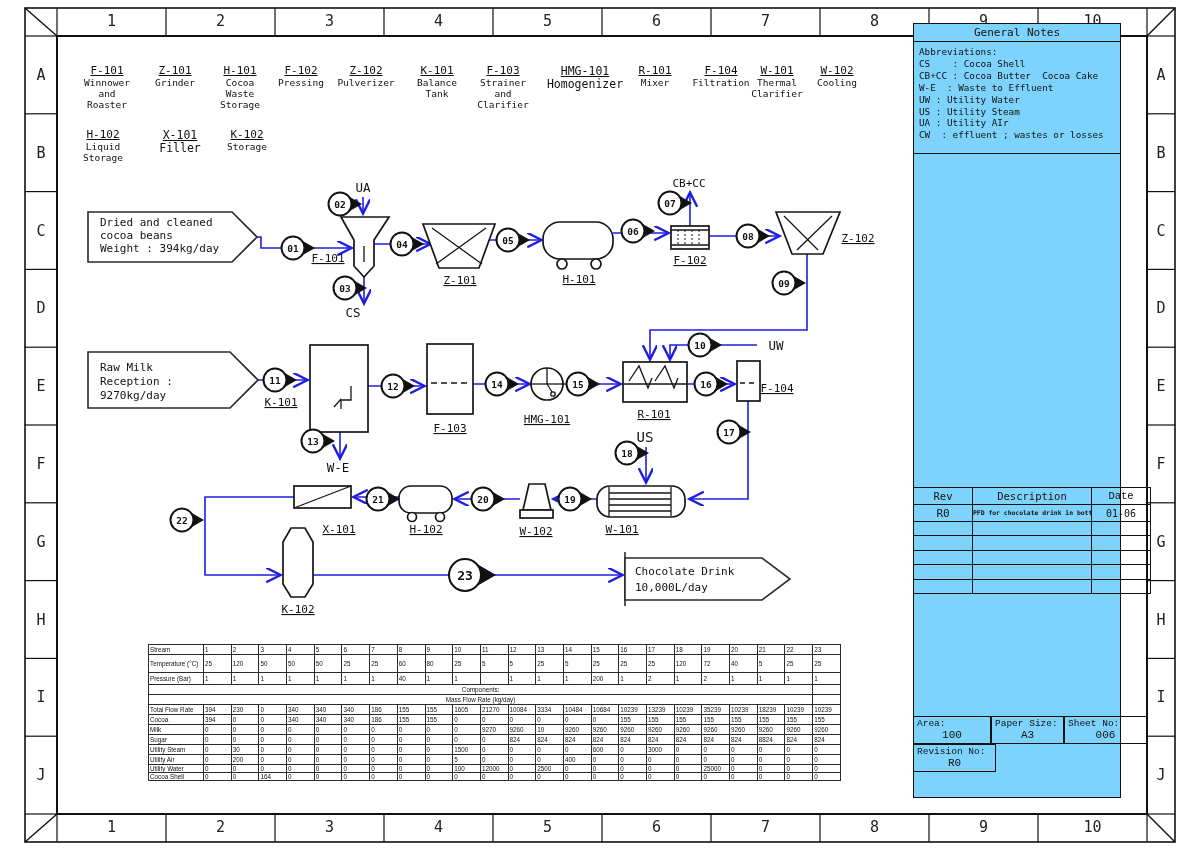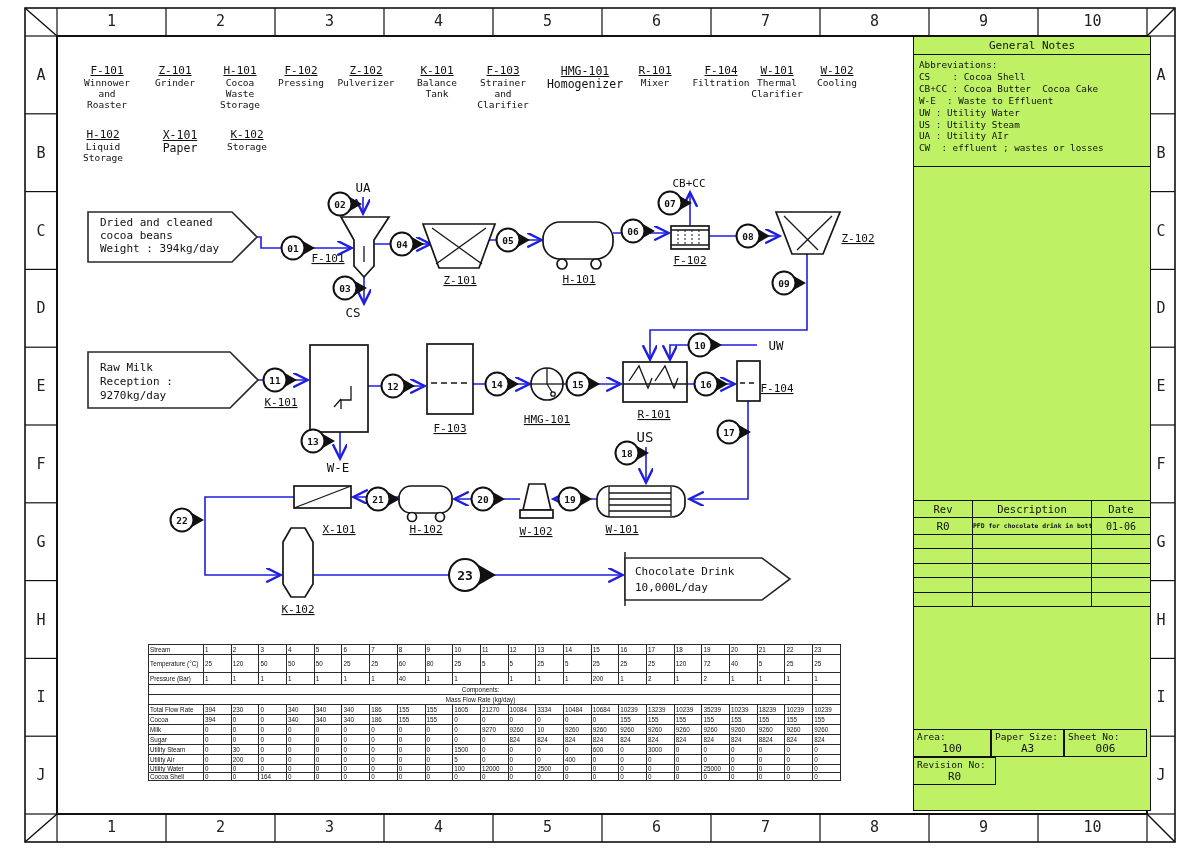--- a/index.html
+++ b/index.html
@@ -16,22 +16,22 @@
   .bant{font-size:11px;}
   .gridlab{font-size:15px;fill:#222;}
   .bubnum{font-size:9.5px;font-weight:bold;}
   
   .leg{position:absolute;text-align:center;transform:translateX(-50%);}
   .leg .ltag{font-size:11px;text-decoration:underline;white-space:nowrap;}
   .leg .lline{font-size:9.5px;line-height:11px;white-space:nowrap;}
   .leg.big .ltag{font-size:11.5px;}
   .leg.big .lline{font-size:11.5px;line-height:13px;}
   
-  #panel{position:absolute;left:913px;top:36px;width:238px;height:775px;
-         border:1.6px solid #111;box-sizing:border-box;background:#bef264;}
+  #panel{position:absolute;left:913px;top:23px;width:208px;height:775px;
+         border:1.6px solid #111;box-sizing:border-box;background:#7dd3fc;}
   #gn-title{position:absolute;left:0;top:0;width:100%;height:18px;border-bottom:1.6px solid #111;
             box-sizing:border-box;text-align:center;font-size:11px;line-height:17px;}
   #gn-body{position:absolute;left:0;top:18px;width:100%;height:112px;border-bottom:1.2px solid #111;
            box-sizing:border-box;padding:4px 5px;}
   .gn-line{font-size:9.3px;line-height:11.9px;white-space:pre;}
   #rev-wrap{position:absolute;left:-1px;top:463px;width:234px;}
   #rev-table{border-collapse:collapse;width:234px;table-layout:fixed;}
   #rev-table td,#rev-table th{border:1.2px solid #111;padding:0;overflow:hidden;white-space:nowrap;}
   #rev-table th{font-size:10.5px;font-weight:normal;height:16px;}
   .rev-r0{font-size:11px;text-align:center;height:16px;}
@@ -42,21 +42,21 @@
   .tb-label{font-size:10.5px;padding:2px 0 0 6px;}
   .tb-value{text-align:center;font-size:11.5px;}
   #tb-name{top:566px;height:66px;}
   #tb-name .tb-value{margin-top:14px;}
   #tb-proj{top:632px;height:60px;}
   #tb-proj .tb-value{margin-top:10px;font-size:12.5px;letter-spacing:1px;white-space:nowrap;}
   .tb-row{position:absolute;left:-1px;width:234px;display:flex;}
   #tb-r1{top:692px;height:28px;}
   #tb-r2{top:720px;height:28px;}
   #tb-r3{top:748px;height:27px;}
-  .tb-cell{border:1.2px solid #111;box-sizing:border-box;height:100%;}
+  .tb-cell{border:1.2px solid #111;box-sizing:border-box;height:100%;font-family:Liberation Mono, monospace;}
   .tb-cell .tb-label{font-size:9.5px;padding:1px 0 0 3px;}
   .tb-cell .tb-value{font-size:11px;}
   .tb-value.right{text-align:right;padding-right:18px;}
   
   #stream-table-wrap{position:absolute;left:148px;top:644px;}
   #stream-table{border-collapse:collapse;table-layout:fixed;width:620px;background:#fff;
                 font-family:"Liberation Sans",sans-serif;}
   #stream-table td{border:1px solid #2b2b2b;font-size:6.3px;line-height:7px;padding:0 1px;
                    overflow:hidden;white-space:nowrap;vertical-align:middle;}
   #stream-table td.rowlab{font-size:6.3px;}
@@ -497,21 +497,21 @@
         <div class="ltag">W-102</div>
         <div class="lline">Cooling</div>
       </div>
       <div class="leg" style="left: 103px; top: 128px;">
         <div class="ltag">H-102</div>
         <div class="lline">Liquid</div>
         <div class="lline">Storage</div>
       </div>
       <div class="leg big" style="left: 180px; top: 128px;">
         <div class="ltag">X-101</div>
-        <div class="lline">Paper</div>
+        <div class="lline">Filler</div>
       </div>
       <div class="leg" style="left: 247px; top: 128px;">
         <div class="ltag">K-102</div>
         <div class="lline">Storage</div>
       </div>
     </div>
 
 <div id="panel">
   <div id="gn-title">General Notes</div>
   <div id="gn-body">
@@ -524,21 +524,21 @@
         <div class="gn-line">UA : Utility AIr</div>
         <div class="gn-line">CW  : effluent ; wastes or losses</div>
       </div>
 
   <div id="rev-wrap">
         <table id="rev-table">
           <tbody>
             <tr>
               <th style="width: 58px;">Rev</th>
               <th style="width: 118px;">Description</th>
-              <th style="width: 58px;">Date</th>
+              <th style="width: 58px; font-family: Liberation Mono, monospace;">Date</th>
             </tr>
             <tr>
               <td class="rev-r0">R0</td>
               <td class="rev-desc">PFD for chocolate drink in bottle</td>
               <td class="rev-date">01-06</td>
             </tr>
             <tr class="rev-empty">
               <td></td>
               <td></td>
               <td></td>

